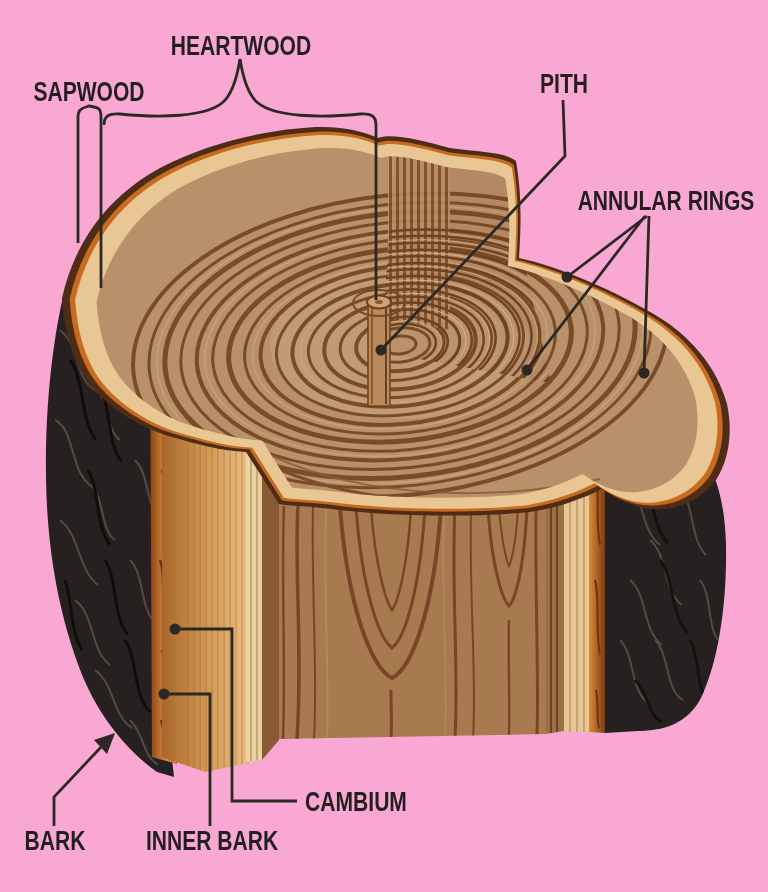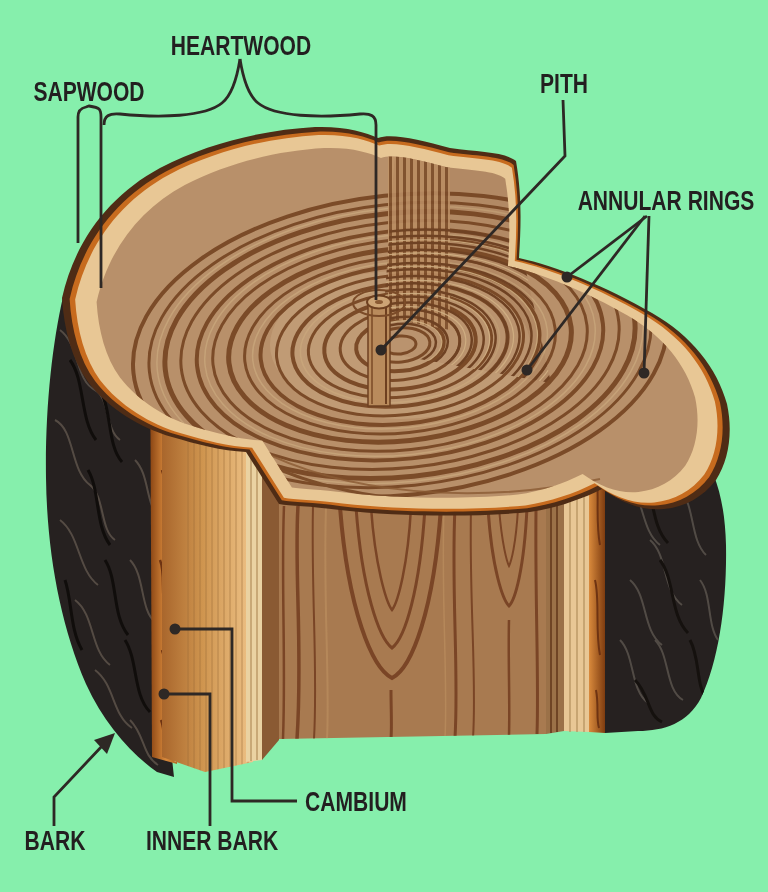--- a/index.html
+++ b/index.html
@@ -1,16 +1,16 @@
 <!DOCTYPE html>
 <html><head>
 <meta charset="utf-8">
 <style>
   html,body{margin:0;padding:0;background:#ffffff;}
-  #stage{position:relative;width:768px;height:892px;background:#86efac;overflow:hidden;
+  #stage{position:relative;width:768px;height:892px;background:#f9a8d4;overflow:hidden;
          font-family:"Liberation Sans",sans-serif;}
   #stage svg{position:absolute;left:0;top:0;}
   .label{position:absolute;font-weight:bold;font-size:27px;letter-spacing:0px;
          color:#231f20;white-space:nowrap;transform:translate(-50%,-50%) scaleX(0.78);}
 </style>
 </head>
 <body>
 
 <div id="stage">
 <svg width="768" height="892" viewBox="0 0 768 892">

